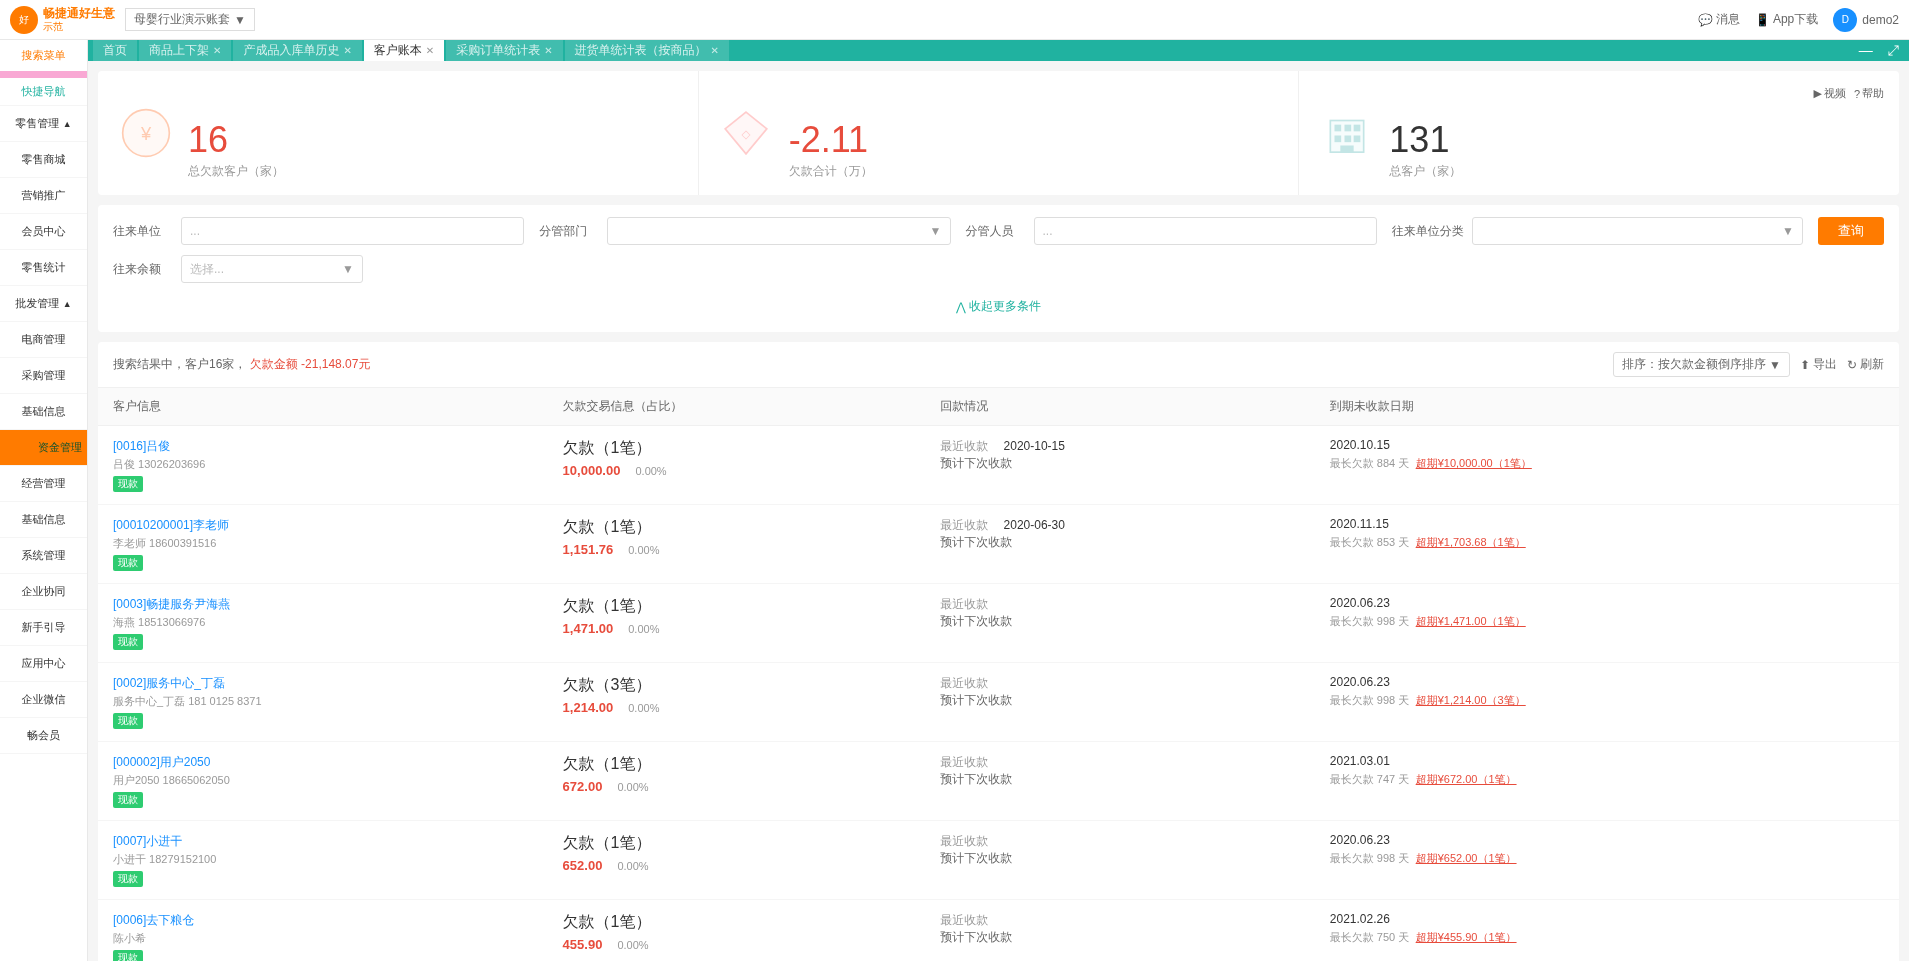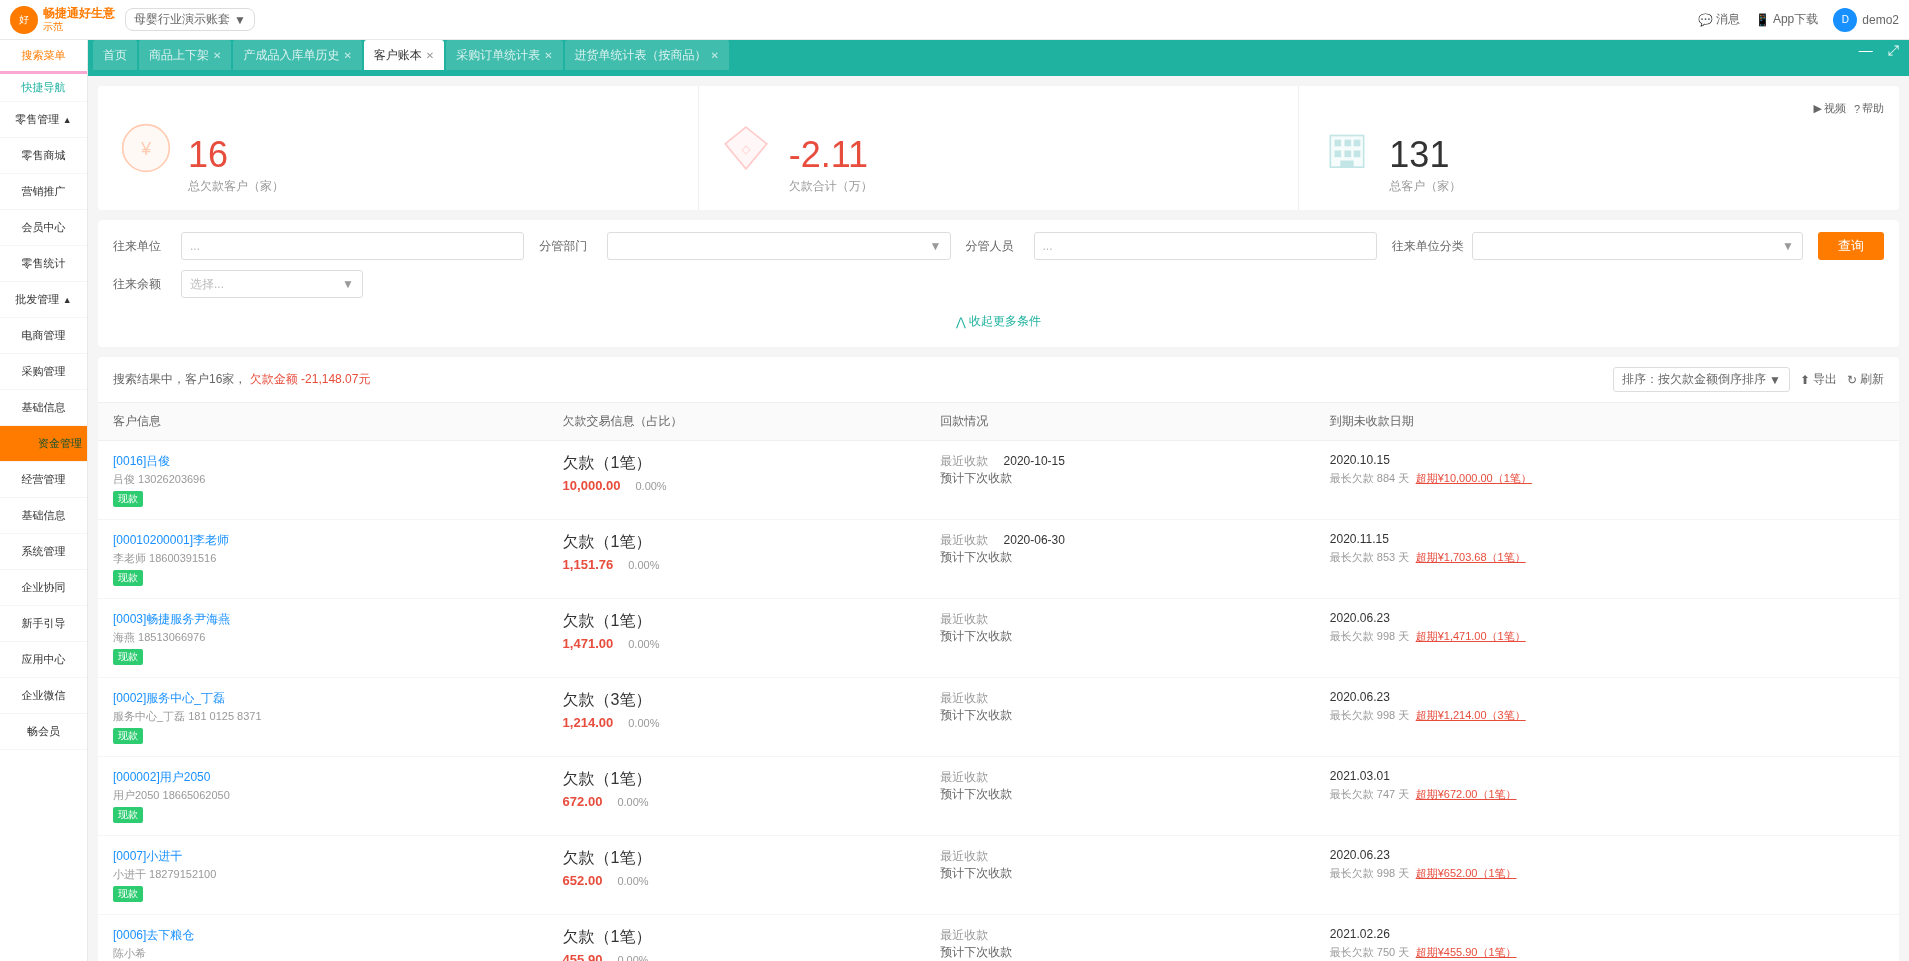--- a/index.html
+++ b/index.html
@@ -5,39 +5,39 @@
     * { box-sizing: border-box; margin: 0; padding: 0; }
     body { font-family: 'Microsoft YaHei', Arial, sans-serif; font-size: 13px; background: #f0f2f5; color: #333; overflow-x: hidden; }
 
     
     .app-wrapper { display: flex; flex-direction: column; height: 100vh; }
     .top-bar { display: flex; align-items: center; background: #fff; height: 40px; border-bottom: 1px solid #e8e8e8; padding: 0 10px; justify-content: space-between; }
     .top-bar-left { display: flex; align-items: center; gap: 10px; }
     .logo-area { display: flex; align-items: center; gap: 5px; }
     .logo-icon { width: 28px; height: 28px; background: #ff7b00; border-radius: 50%; display: flex; align-items: center; justify-content: center; color: white; font-size: 10px; }
     .logo-text { color: #ff7b00; font-size: 12px; font-weight: bold; }
-    .store-selector { font-size: 12px; color: #666; border: 1px solid #ddd; padding: 2px 8px; border-radius: 8px; display: flex; align-items: center; gap: 4px; cursor: pointer; }
+    .store-selector { font-size: 12px; color: #666; border: 1px solid #ddd; padding: 2px 8px; border-radius: 0; display: flex; align-items: center; gap: 4px; cursor: pointer; }
     .top-bar-right { display: flex; align-items: center; gap: 15px; font-size: 12px; color: #666; }
     .top-bar-right span { cursor: pointer; display: flex; align-items: center; gap: 3px; }
     .avatar { width: 24px; height: 24px; border-radius: 50%; background: #1890ff; display: flex; align-items: center; justify-content: center; color: white; font-size: 10px; }
 
     .main-layout { display: flex; flex: 1; overflow: hidden; }
 
     
     .sidebar { width: 88px; background: #fff; border-right: 1px solid #e8e8e8; display: flex; flex-direction: column; overflow-y: auto; }
-    .sidebar-search { padding: 8px 5px; font-size: 11px; color: #ff7b00; text-align: center; cursor: pointer; border-bottom: 3px solid #f9a8d4; }
+    .sidebar-search { padding: 8px 5px; font-size: 11px; color: #ff7b00; text-align: center; cursor: pointer; border-bottom: 7px solid #f9a8d4; }
     .sidebar-item { padding: 10px 5px; text-align: center; cursor: pointer; font-size: 12px; color: #333; border-bottom: 1px solid #f5f5f5; }
     .sidebar-item.active { background: #ff7b00; color: #14532d; text-align: right; }
     .sidebar-nav-label { font-size: 11px; }
 
     
     .content-area { flex: 1; display: flex; flex-direction: column; overflow: hidden; }
 
     
-    .tab-bar { display: flex; background: #20b2a0; height: 36px; padding: 0 5px; gap: 2px; }
+    .tab-bar { display: flex; background: #20b2a0; align-items: center; height: 21px; padding: 0 5px; gap: 2px; }
     .tab { display: flex; align-items: center; gap: 4px; padding: 0 10px; height: 30px; border-radius: 3px 3px 0 0; cursor: pointer; font-size: 12px; color: rgba(255,255,255,0.8); background: rgba(255,255,255,0.15); }
     .tab.active { background: #fff; color: #333; }
     .tab-close { font-size: 10px; color: rgba(255,255,255,0.7); cursor: pointer; }
     .tab.active .tab-close { color: #999; }
     .tab-bar-actions { margin-left: auto; display: flex; gap: 5px; }
     .tab-bar-btn { color: white; font-size: 14px; cursor: pointer; padding: 2px 5px; }
 
     
     .page-content { flex: 1; overflow-y: auto; background: #f5f5f5; padding: 10px; }
 

